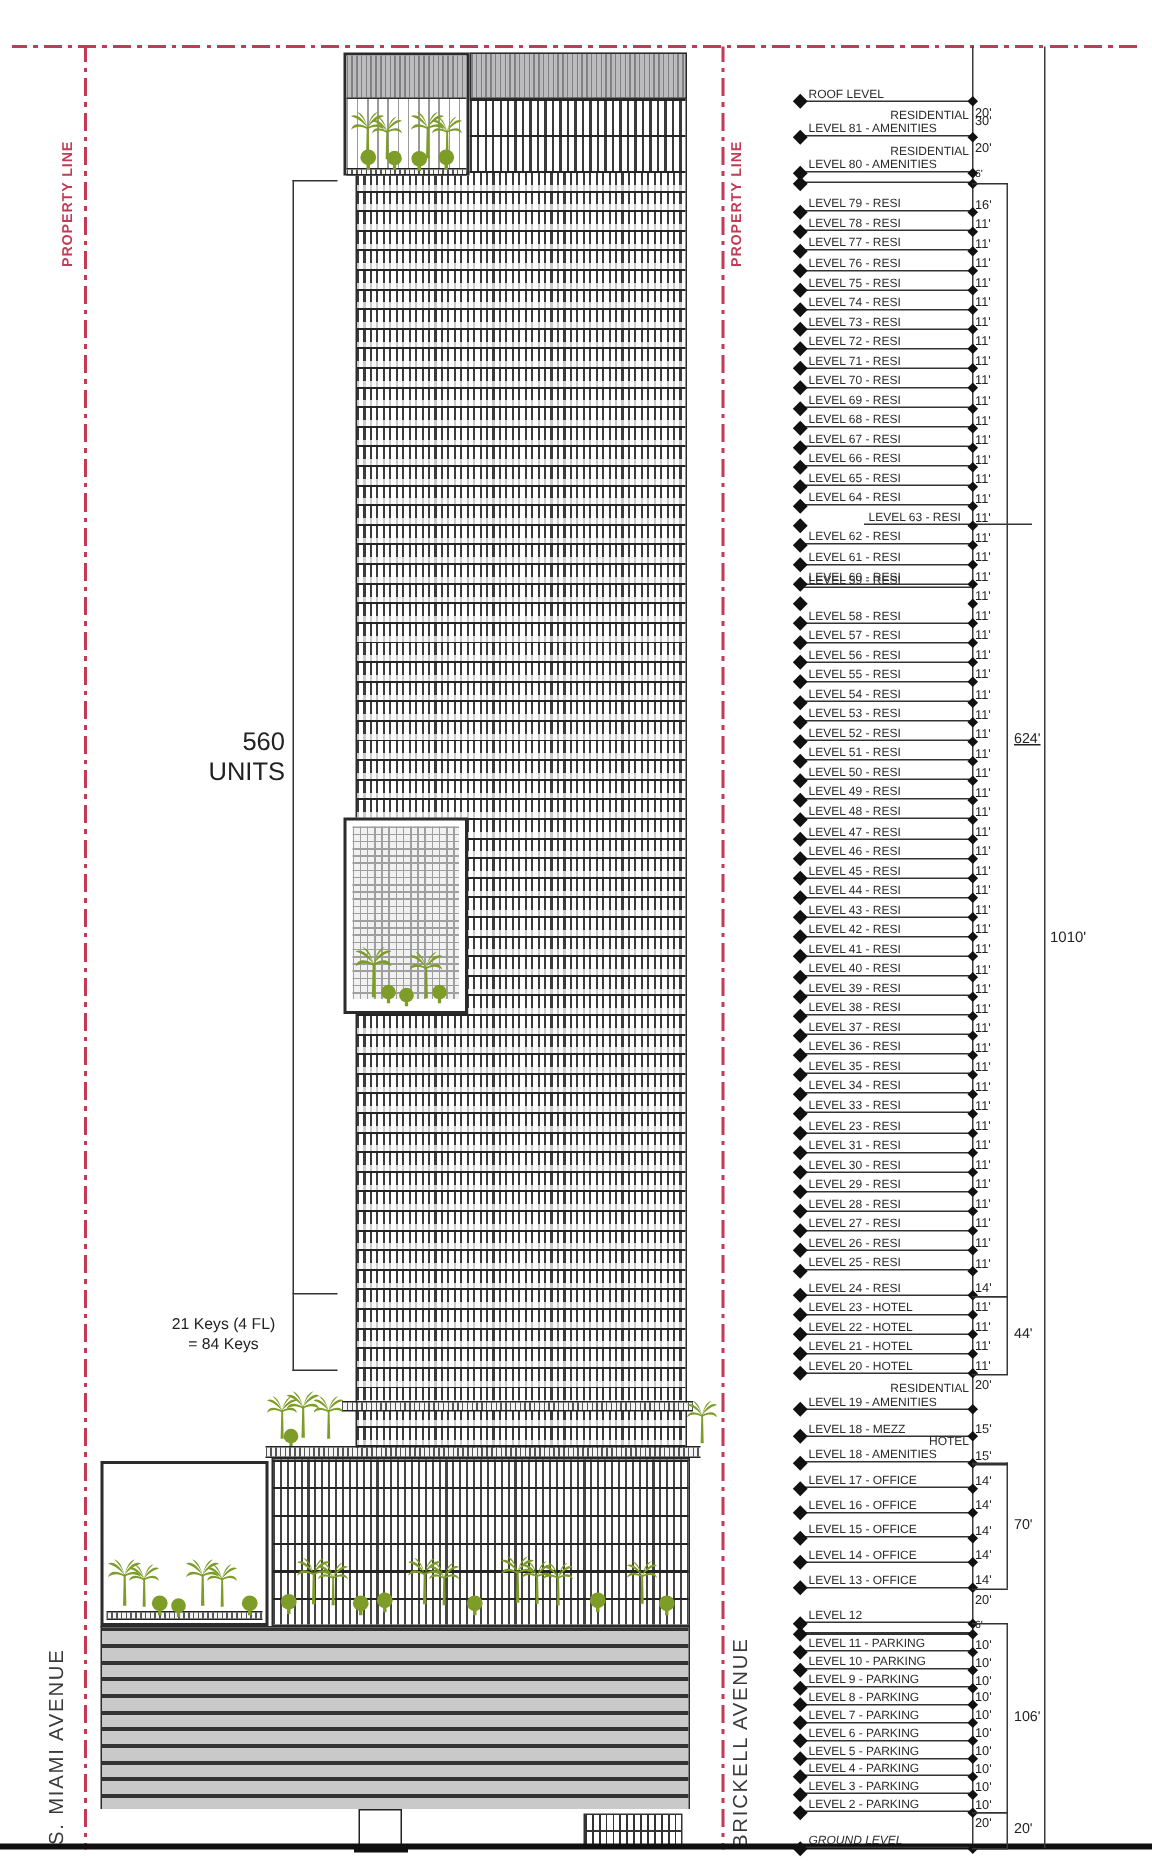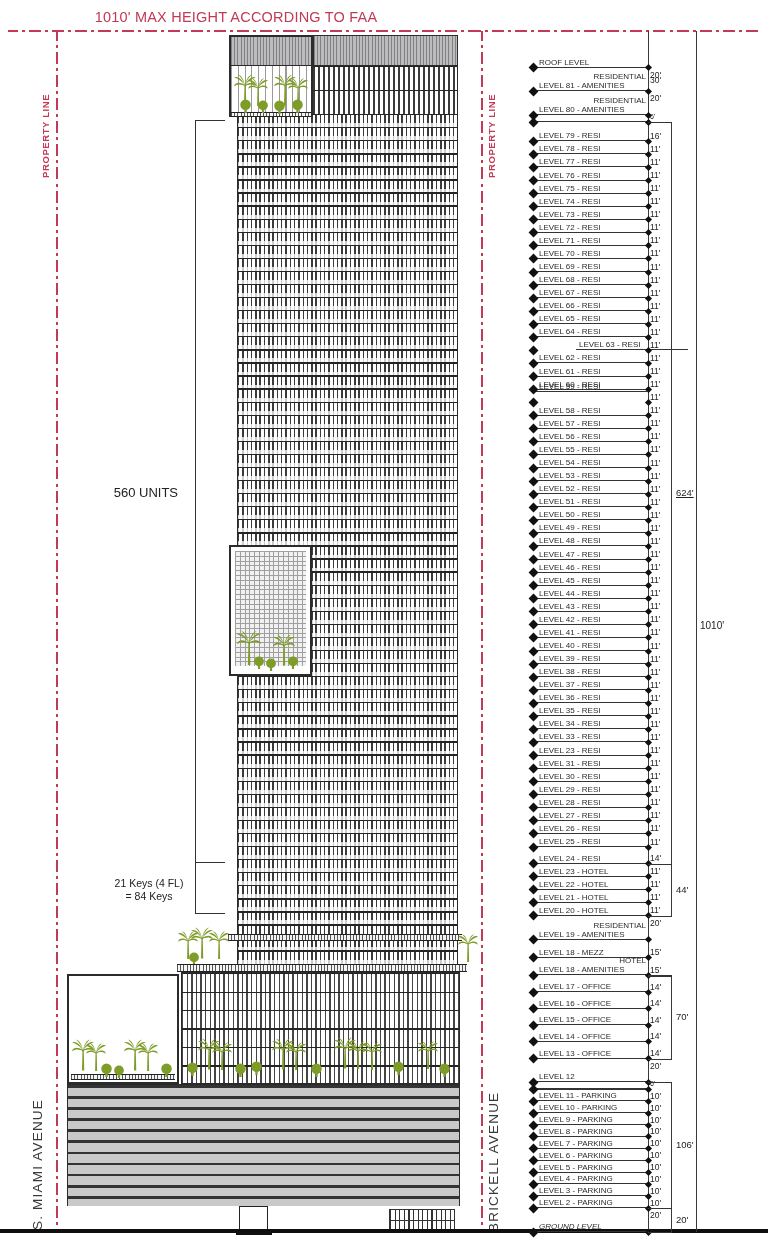--- a/index.html
+++ b/index.html
@@ -51,21 +51,21 @@
              font-size:8px;letter-spacing:0;line-height:11px;padding-left:3px;box-sizing:border-box;
              white-space:nowrap;color:#2b2b2b;}
   .sub-lbl{position:absolute;left:536px;width:110px;text-align:right;font-size:8px;color:#2b2b2b;white-space:nowrap;}
   .lvl-rule{position:absolute;left:536px;width:112px;height:1.15px;background:#333;}
   .dm{position:absolute;width:7px;height:7px;background:#111;transform:rotate(45deg);}
   .dm.small{width:5px;height:5px;}
   .dim-txt{position:absolute;left:650px;font-size:8.5px;color:#222;white-space:nowrap;}
   .dim-txt.tiny{font-size:7px;}
   .brk-lbl{position:absolute;left:676px;font-size:9.5px;color:#222;white-space:nowrap;}
   .tick-h{position:absolute;height:1.15px;background:#333;}
-  #units-label{position:absolute;left:104px;top:485px;width:74px;text-align:right;font-size:13px;color:#222;}
+  #units-label{position:absolute;left:116px;top:485px;width:74px;text-align:right;font-size:17px;color:#222;}
   #keys-label{position:absolute;left:104px;top:877px;width:90px;text-align:center;font-size:10.5px;line-height:1.25;color:#222;}
   #total-label{position:absolute;left:700px;top:620px;font-size:10px;color:#222;}
 </style>
 </head>
 <body>
 
 <div id="canvas" style="--red: #C23A55; --palm: #7D9C28; --roofgray: #bcbcbe; --pkgray: #c9c9ca;">
 
   <svg width="0" height="0" style="position:absolute" aria-hidden="true">
     <defs>
@@ -78,21 +78,20 @@
         <path d="M22 21 C18 6 14 2 8 0 C14 6 19.5 12 21.5 21Z" fill="currentColor"></path>
         <path d="M22 21 C26 6 30 2 36 0 C30 6 24.5 12 22.5 21Z" fill="currentColor"></path>
       </symbol>
       <symbol id="sym-bush" viewBox="0 0 22 24">
         <circle cx="11" cy="10" r="9" fill="currentColor"></circle>
         <rect x="9" y="16" width="4" height="8" fill="currentColor"></rect>
       </symbol>
     </defs>
   </svg>
 
-  <div id="faa-title">1010' MAX HEIGHT ACCORDING TO FAA</div>
   <div class="red-h" style="left:8px;top:30px;width:754px;"></div>
 
   <div class="red-v" style="left:56px;top:31px;height:1202px;"></div>
   <div class="red-v" style="left:481px;top:31px;height:1202px;"></div>
   <div class="vtext plabel" style="left:40px;top:38px;height:140px;">PROPERTY LINE</div>
   <div class="vtext plabel" style="left:486px;top:38px;height:140px;">PROPERTY LINE</div>
 
   <div class="vtext street" style="left:30px;top:1098px;height:132px;">S. MIAMI AVENUE</div>
   <div class="vtext street" style="left:486px;top:1086px;height:146px;">BRICKELL AVENUE</div>
 

